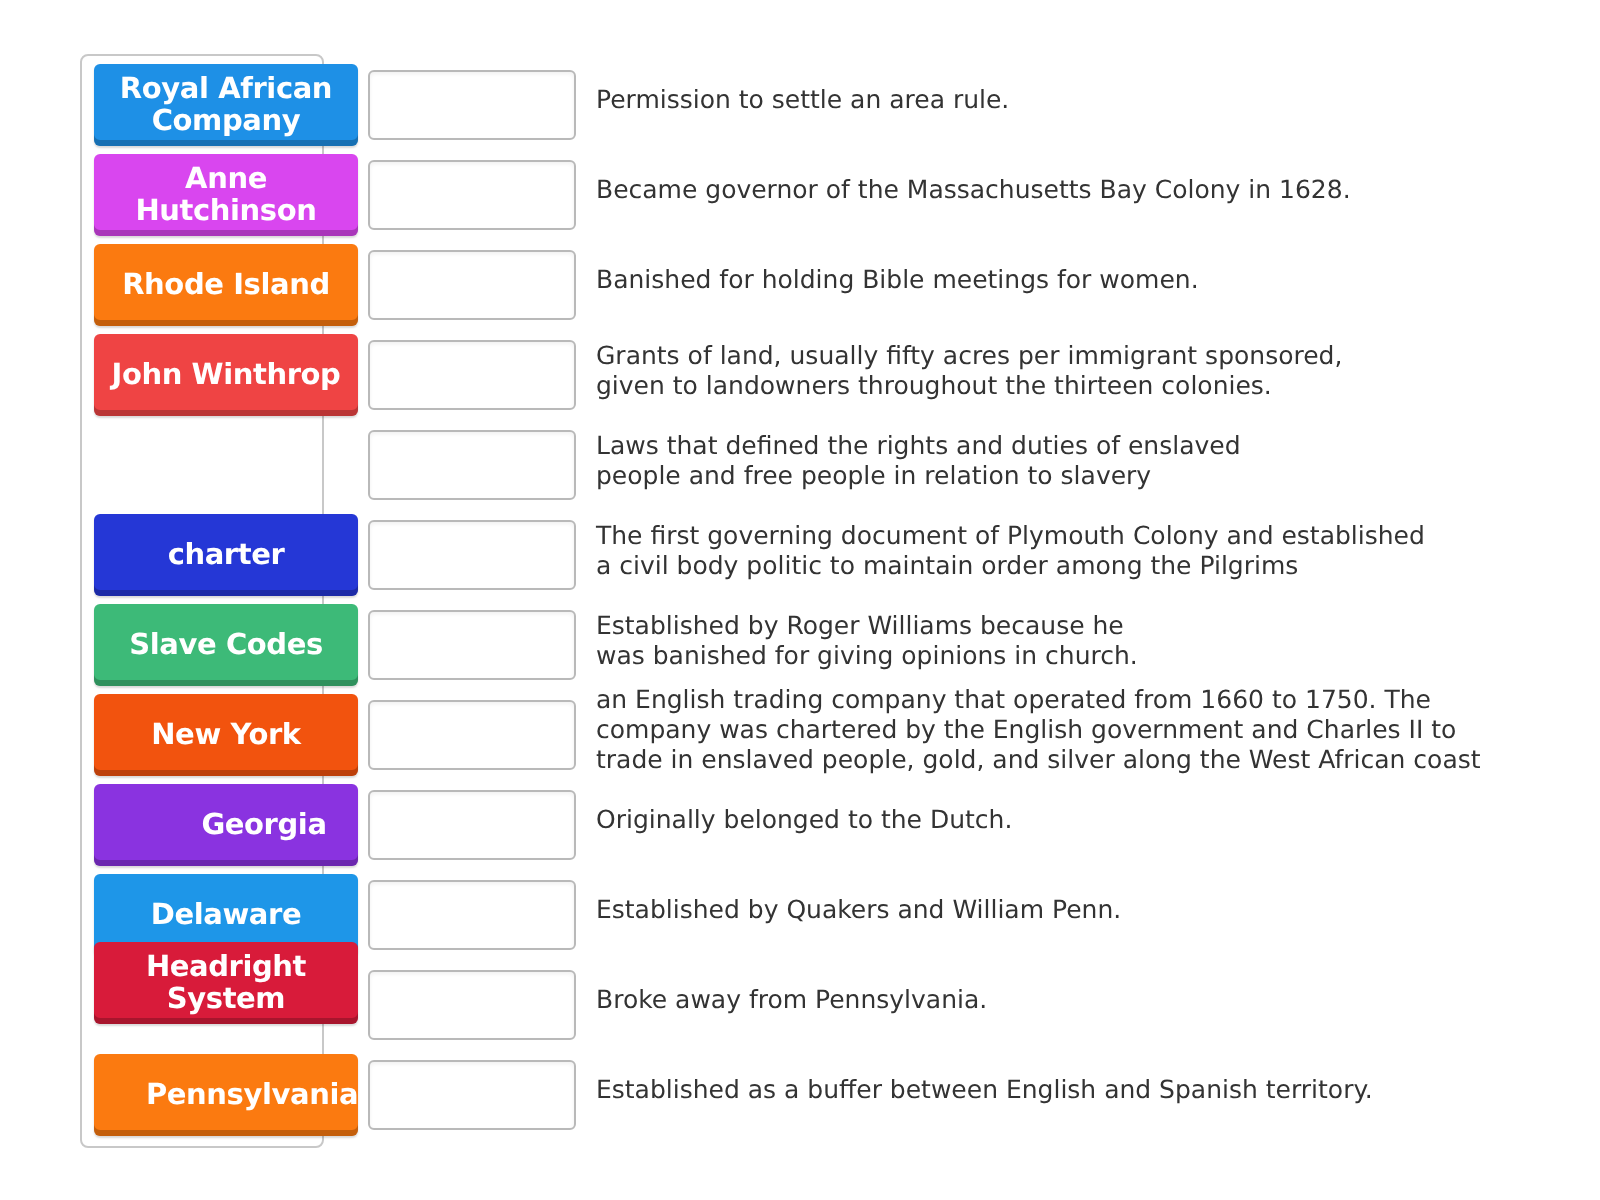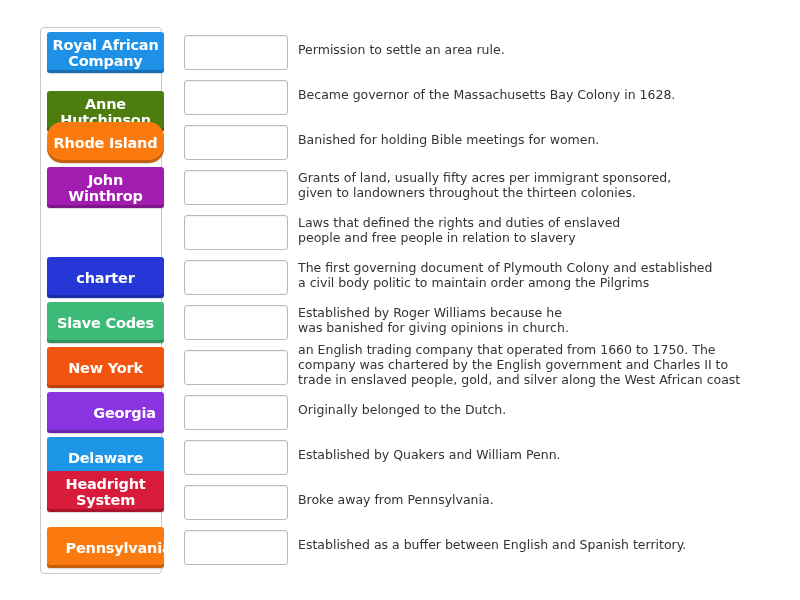--- a/index.html
+++ b/index.html
@@ -3,21 +3,21 @@
 <meta charset="utf-8">
 <style>
   * { box-sizing: border-box; margin: 0; padding: 0; }
   html, body { width: 800px; height: 600px; background: #ffffff; overflow: hidden; }
   body { font-family: "DejaVu Sans", "Liberation Sans", sans-serif; position: relative; }
   .tray {
     position: absolute; left: 40px; top: 27px; width: 122px; height: 547px;
     border: 1px solid #c8c8c8; border-radius: 4px; background: #fff;
   }
   .tile {
-    position: absolute; left: 6px; width: 117px; height: 41px;
+    position: absolute; left: 6px; width: 132px; height: 41px;
     border-radius: 3px; color: #fff; font-weight: bold; font-size: 14.5px;
     line-height: 16px; text-align: center; display: flex; align-items: center;
     justify-content: center; padding: 0 2px;
     box-shadow: inset 0 -3px 0 rgba(0,0,0,0.22), 0 1px 1px rgba(0,0,0,0.15);
     cursor: grab; letter-spacing: -0.2px;
   }
   .tile span { display: block; }
   .drop {
     position: absolute; left: 184px; width: 104px; height: 35px;
     border: 1px solid #b9b9b9; border-radius: 3px; background: #fff;
@@ -29,27 +29,27 @@
     white-space: pre-line;
   }
 </style>
 </head>
 <body>
 
 <div class="tray">
   <div class="tile" style="top: 4px; background: rgb(30, 144, 230);">
       <span>Royal African Company</span>
     </div>
-  <div class="tile" style="top: 63px; background: #4d7c0f;">
+  <div class="tile" style="top: 49px; background: #d946ef;">
       <span>Anne Hutchinson</span>
     </div>
-  <div class="tile" style="top: 94px; background: rgb(251, 122, 16); border-radius: 15px;">
+  <div class="tile" style="top: 94px; background: rgb(251, 122, 16);">
       <span>Rhode Island</span>
     </div>
-  <div class="tile" style="top: 139px; background: #a21caf;">
+  <div class="tile" style="top: 139px; background: #ef4444;">
       <span>John Winthrop</span>
     </div>
   <div class="tile" style="top: 229px; background: rgb(37, 55, 214);">
       <span>charter</span>
     </div>
   <div class="tile" style="top: 274px; background: rgb(61, 186, 120); text-align: right;">
       <span>Slave Codes</span>
     </div>
   <div class="tile" style="top: 319px; background: rgb(242, 83, 14);">
       <span>New York</span>

